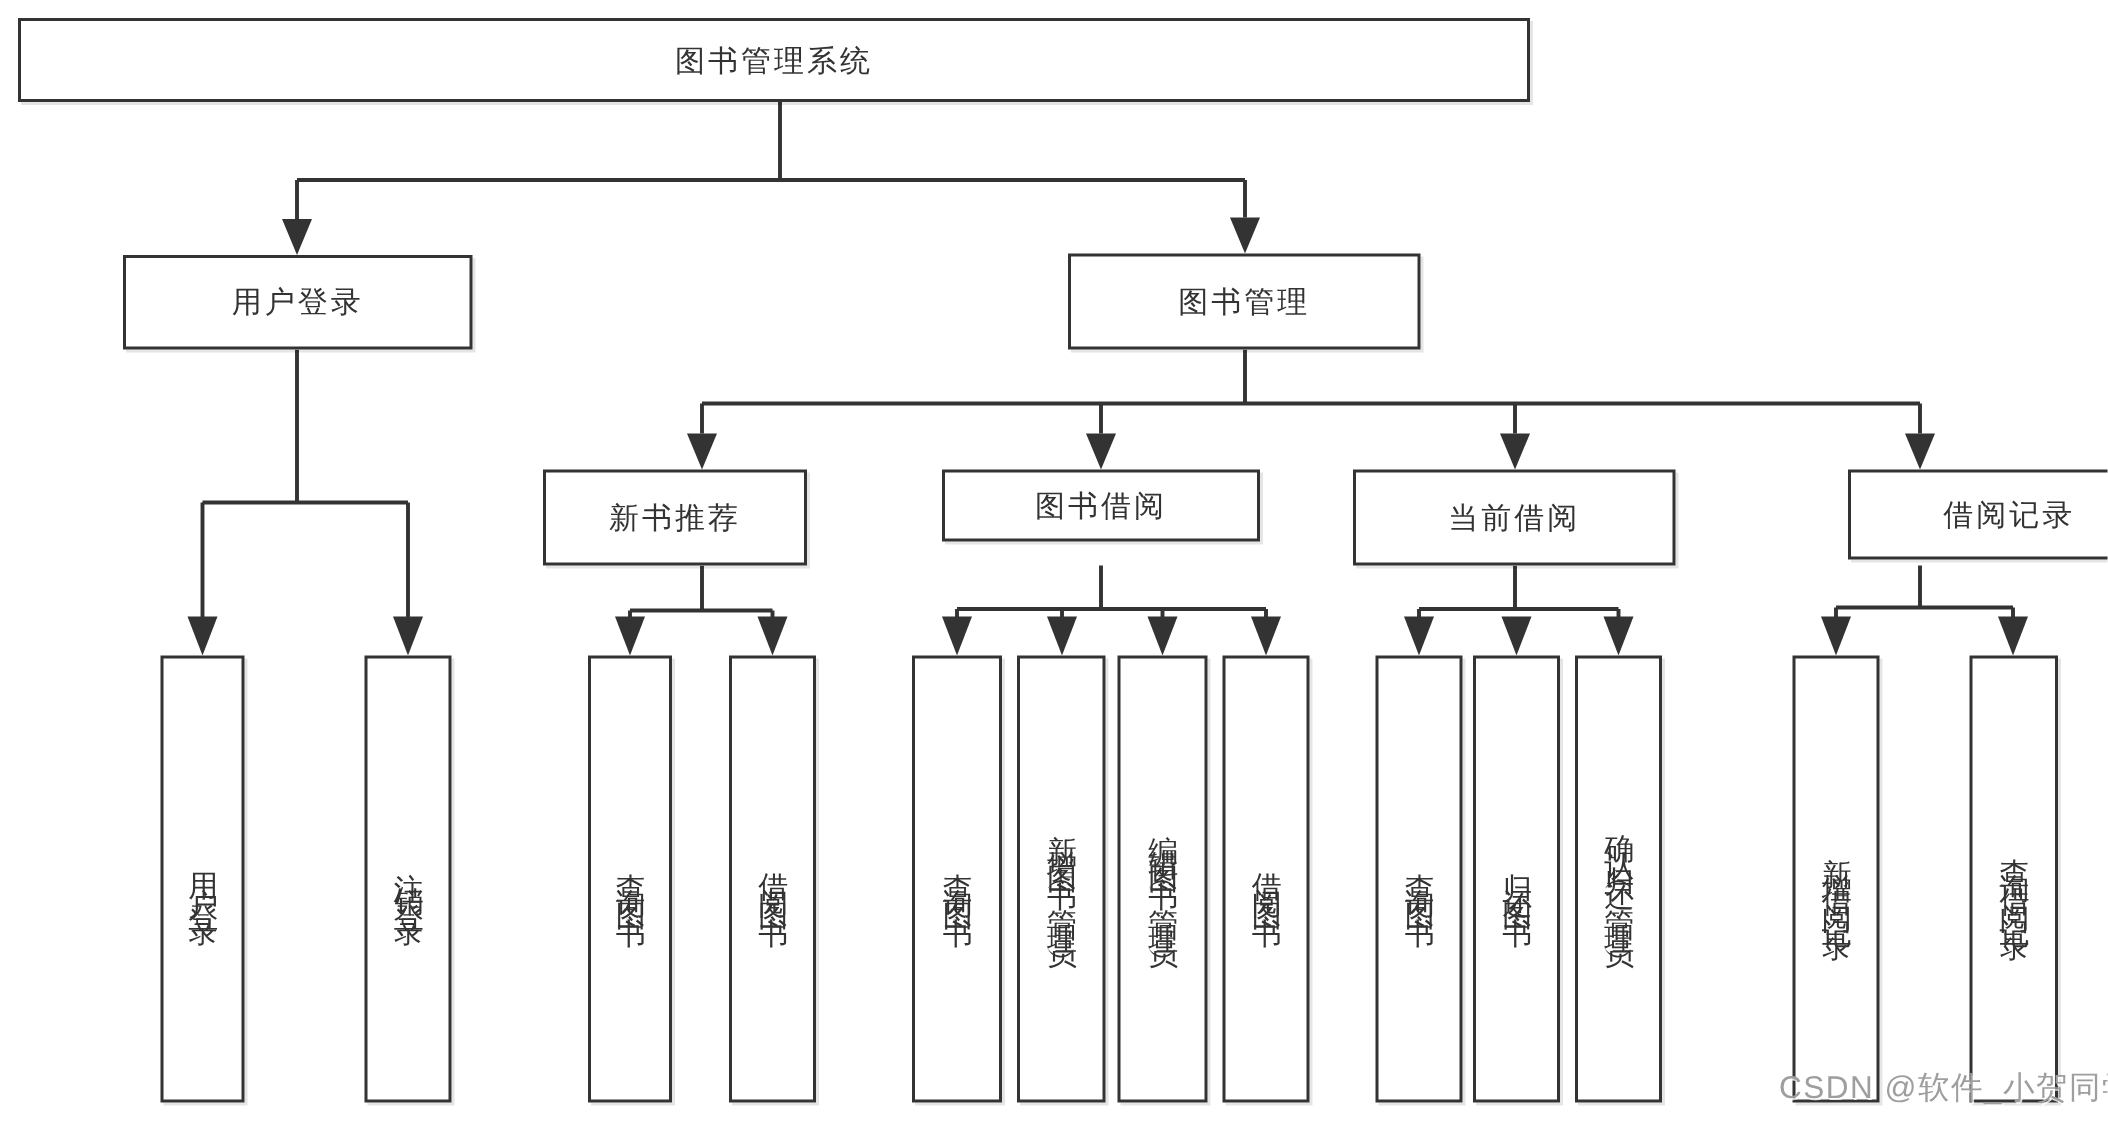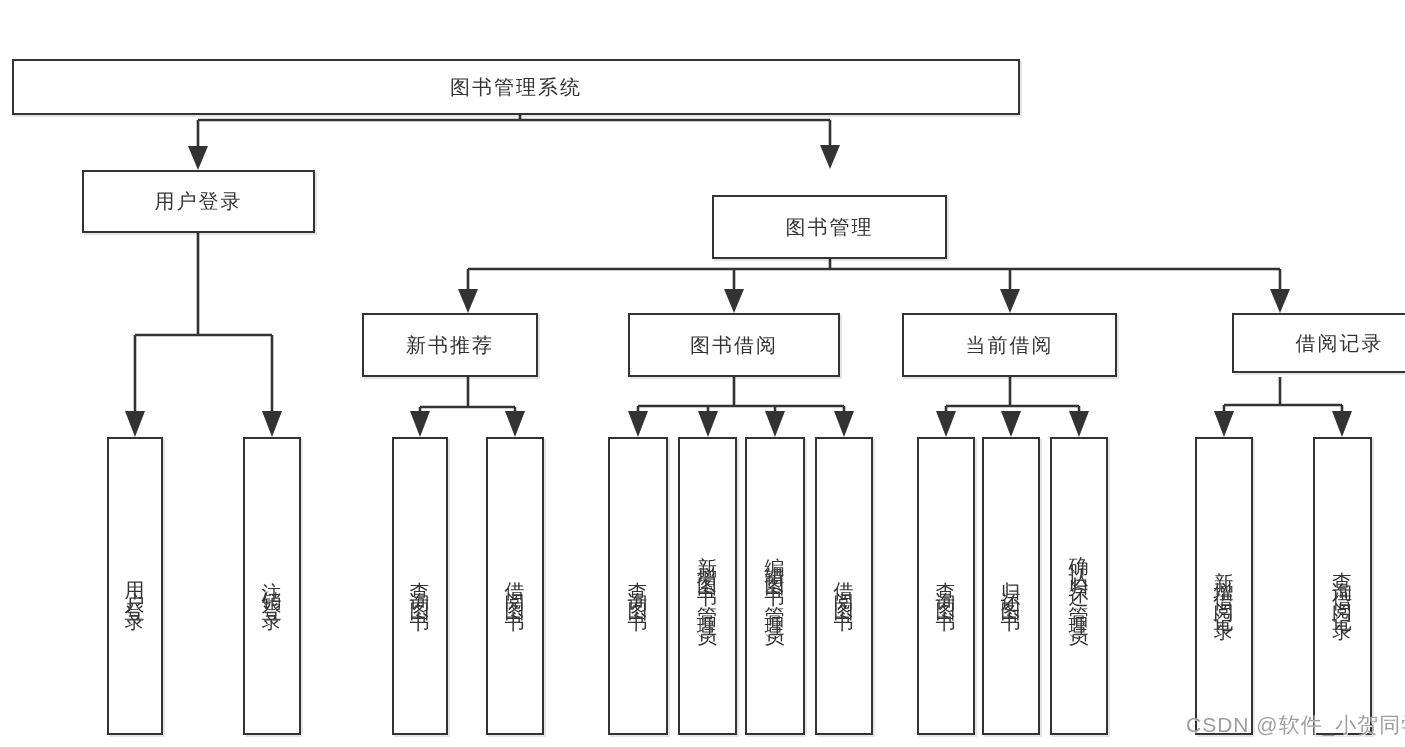--- a/index.html
+++ b/index.html
@@ -77,35 +77,35 @@
       <polygon points="1069,411 1089,411 1079,437"></polygon>
     </g>
 
     <g>
       <path d="M1280 377 V405 M1224 405 H1342 M1224 405 V413 M1342 405 V413"></path>
       <polygon points="1214,411 1234,411 1224,437"></polygon>
       <polygon points="1332,411 1352,411 1342,437"></polygon>
     </g>
   </svg>
 
-  <div class="box" style="left:12px;top:12px;width:1008px;height:56px;margin-top:47px;">
+  <div class="box" style="left:12px;top:12px;width:1008px;height:56px;">
     <span class="hlabel">图书管理系统</span>
   </div>
 
   <div class="box" style="left:82px;top:170px;width:233px;height:63px;">
     <span class="hlabel">用户登录</span>
   </div>
-  <div class="box" style="left:712px;top:169px;width:235px;height:64px;margin-top:26px;">
+  <div class="box" style="left:712px;top:169px;width:235px;height:64px;">
     <span class="hlabel">图书管理</span>
   </div>
 
   <div class="box" style="left:362px;top:313px;width:176px;height:64px;">
     <span class="hlabel">新书推荐</span>
   </div>
-  <div class="box" style="left:628px;top:313px;width:212px;height:64px;">
+  <div class="box" style="left:628px;top:313px;width:212px;height:48px;">
     <span class="hlabel">图书借阅</span>
   </div>
   <div class="box" style="left:902px;top:313px;width:215px;height:64px;justify-content:center;">
     <span class="hlabel">当前借阅</span>
   </div>
   <div class="box" style="left:1232px;top:313px;width:215px;height:60px;">
     <span class="hlabel">借阅记录</span>
   </div>
 
   <div class="box leaf" style="left:107px;top:437px;width:56px;height:298px;">

